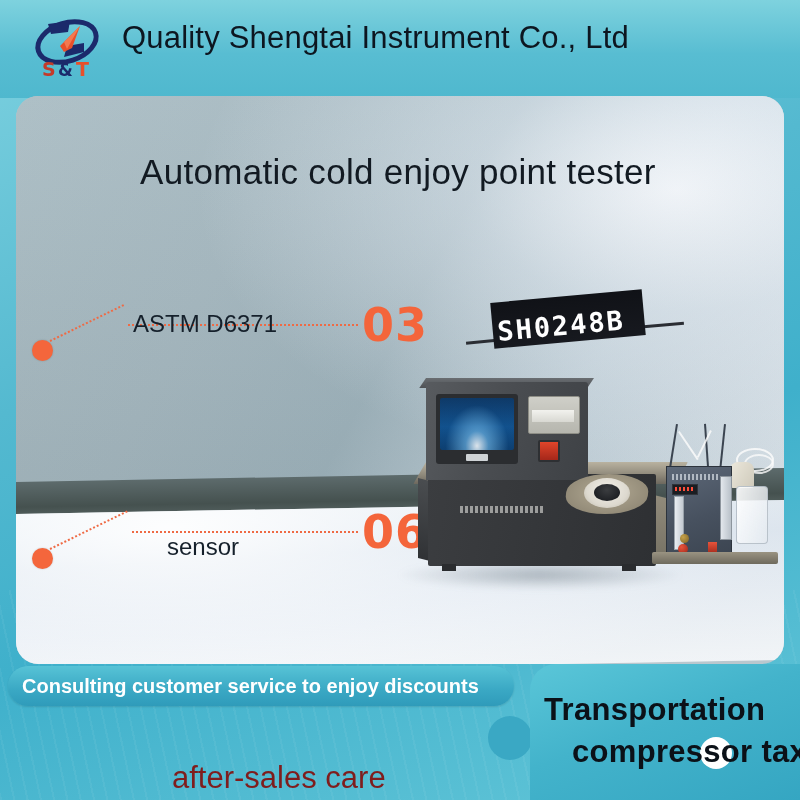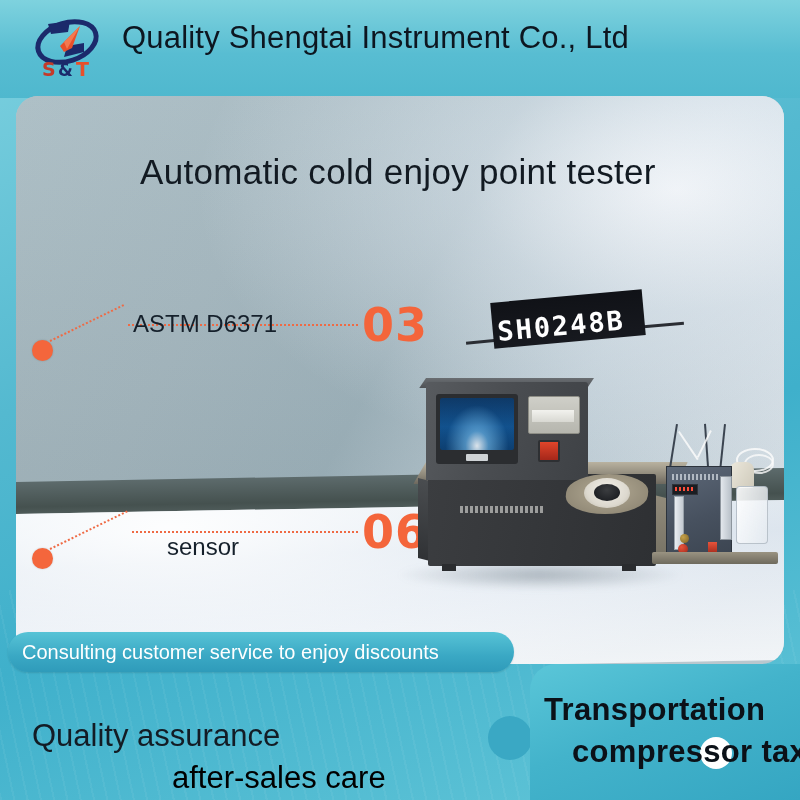--- a/index.html
+++ b/index.html
@@ -293,38 +293,39 @@
   .aux-coil2{
     position:absolute;left:92px;top:30px;width:26px;height:16px;
     border:2px solid rgba(250,250,250,.8);border-radius:50%;
   }
   .aux-rod{
     position:absolute;width:2px;background:#3b4450;transform-origin:0 0;
   }
 
   
   .pill{
-    position:absolute;left:8px;top:632px;width:506px;height:40px;
+    position:absolute;left:8px;top:666px;width:506px;height:40px;
     border-radius:20px;
     background:linear-gradient(180deg,#57c3d6 0%, #3aa8c4 60%, #2f9bba 100%);
     box-shadow:0 1px 2px rgba(0,0,0,.12);
+    font-weight:bold;
   }
   .pill span{
     position:absolute;left:14px;top:9px;
     color:#ffffff;font-size:20px;white-space:nowrap;
   }
 
   
   .slogan-1{
     position:absolute;left:32px;top:718px;
     font-size:31px;color:#131c25;white-space:nowrap;
   }
   .slogan-2{
     position:absolute;left:172px;top:760px;
-    font-size:31px;color:#000000;white-space:nowrap;
+    font-size:31px;color:#7f1d1d;white-space:nowrap;
   }
 
   
   .right-panel{
     position:absolute;left:530px;top:664px;width:270px;height:136px;
     border-radius:26px 0 0 0;
     background:linear-gradient(160deg,#5ac6d8 0%, #43b3cb 45%, #35a6c2 100%);
   }
   .rp-line1{
     position:absolute;left:544px;top:692px;
@@ -439,21 +440,20 @@
     <div class="aux-knob"></div>
     <div class="aux-btn-red"></div>
     <div class="aux-btn-red2"></div>
     <div class="aux-tray"></div>
   </div>
 
   <div class="pill">
     <span>Consulting customer service to enjoy discounts</span>
   </div>
 
-  <div class="slogan-1">Quality assurance</div>
   <div class="slogan-2">after-sales care</div>
 
   <div class="rp-circle-left"></div>
   <div class="right-panel"></div>
   <div class="rp-line1">Transportation</div>
   <div class="rp-circle"></div>
   <div class="rp-line2">compressor tax</div>
 
 </div>
 

